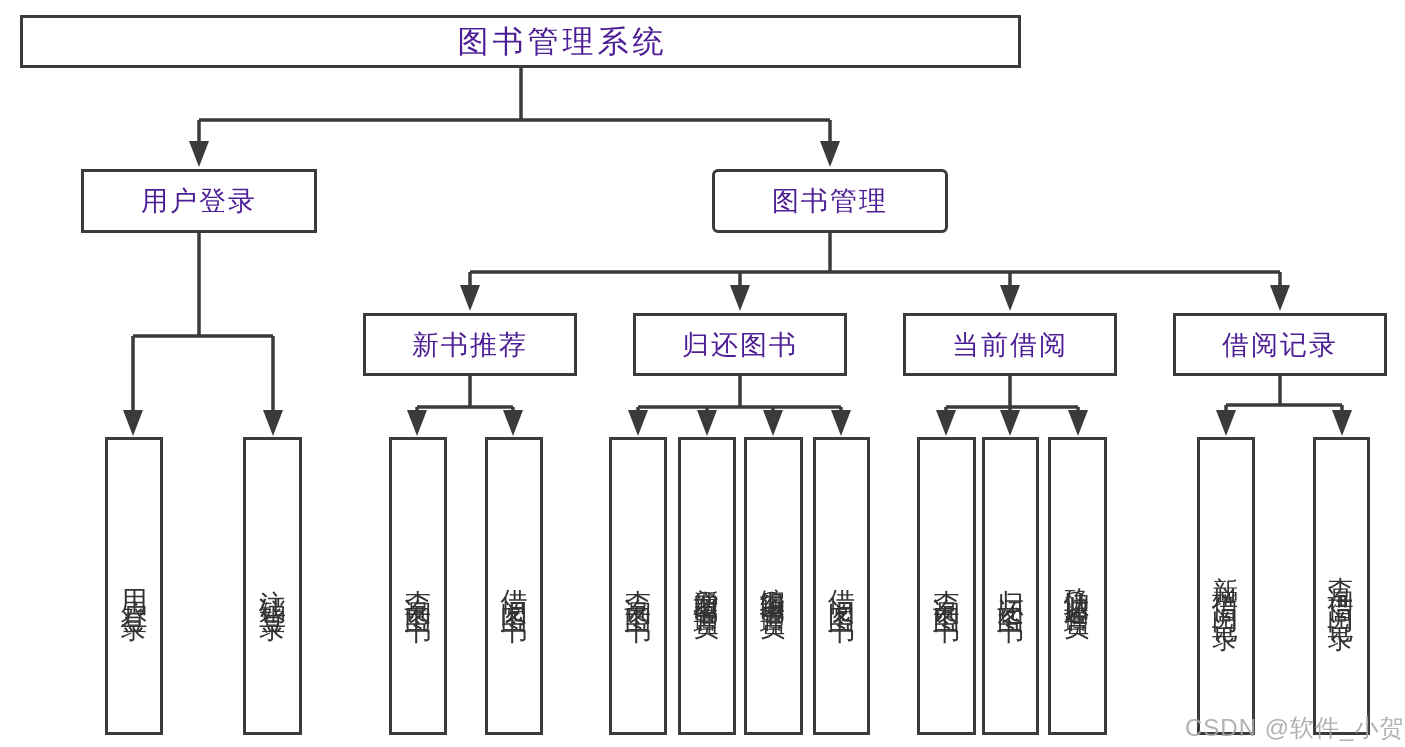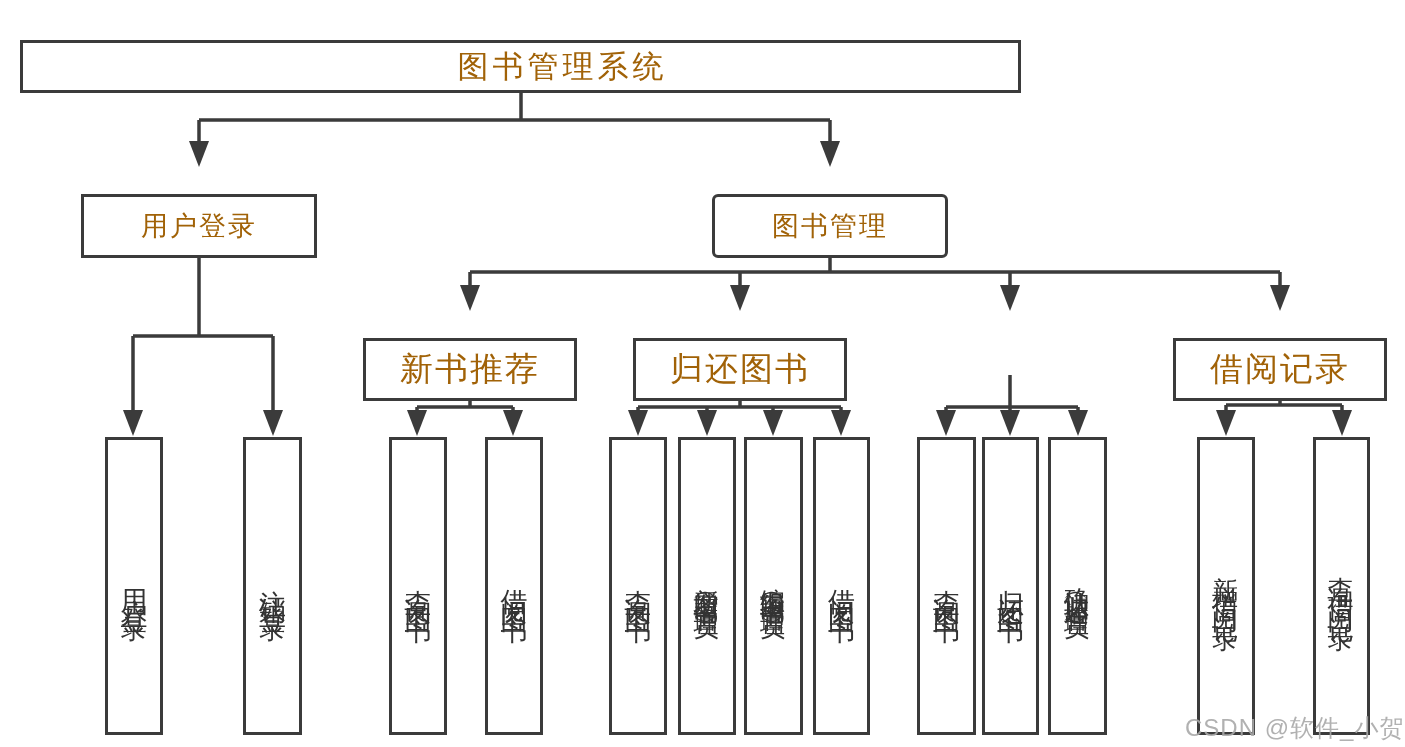--- a/index.html
+++ b/index.html
@@ -22,38 +22,37 @@
     z-index: 1;
   }
   .node {
     position: absolute;
     box-sizing: border-box;
     border: 3px solid #3b3b3b;
     background: #ffffff;
     display: flex;
     align-items: center;
     justify-content: center;
-    color: #a16207;
+    color: #4c1d95;
     z-index: 2;
-    margin-top: 25px;
   }
   .node-root {
     left: 20px; top: 15px; width: 1001px; height: 53px;
     font-size: 31px;
     letter-spacing: 4px;
     padding-left: 84px;
   }
   .node-l2 {
     top: 169px; width: 236px; height: 64px;
     font-size: 27px;
     letter-spacing: 2px;
   }
   .node-l3 {
     top: 313px; width: 214px; height: 63px;
-    font-size: 33px;
+    font-size: 27px;
     letter-spacing: 2px;
   }
   .leaf {
     position: absolute;
     top: 437px;
     height: 298px;
     width: 58px;
     box-sizing: border-box;
     border: 3px solid #3b3b3b;
     background: #ffffff;
@@ -128,20 +127,21 @@
     </g>
   </svg>
 
   <div class="node node-root">图书管理系统</div>
 
   <div class="node node-l2" style="left:81px;">用户登录</div>
   <div class="node node-l2" style="left:712px;border-radius:6px;">图书管理</div>
 
   <div class="node node-l3" style="left:363px;">新书推荐</div>
   <div class="node node-l3" style="left:633px;">归还图书</div>
+  <div class="node node-l3" style="left:903px;">当前借阅</div>
   <div class="node node-l3" style="left:1173px;">借阅记录</div>
 
   <div class="leaf" style="left:105px;">
     <span class="vtext">用户登录</span>
   </div>
   <div class="leaf" style="left:243px;width:59px;">
     <span class="vtext">注销登录</span>
   </div>
 
   <div class="leaf" style="left:389px;">

